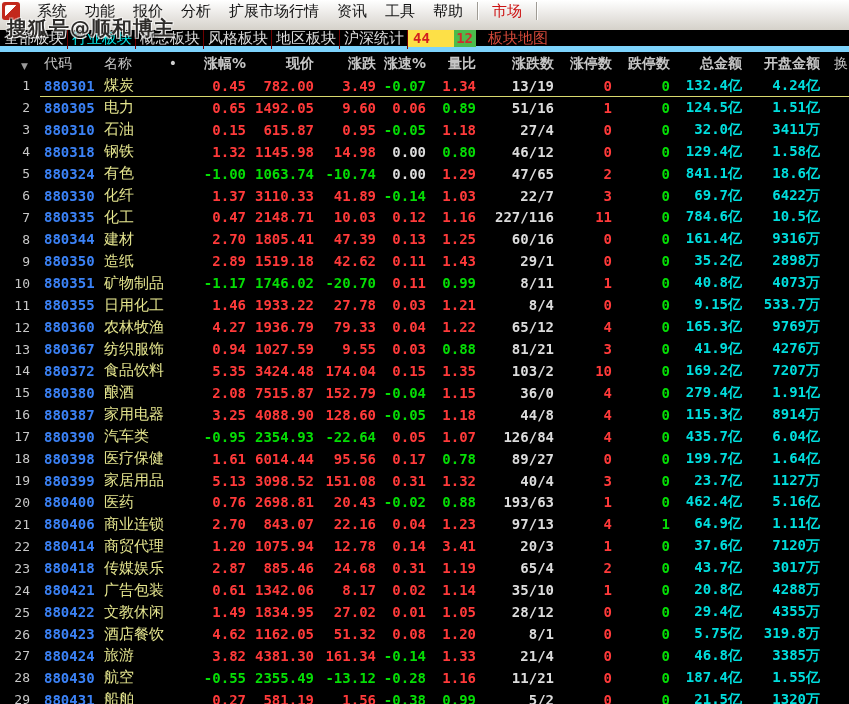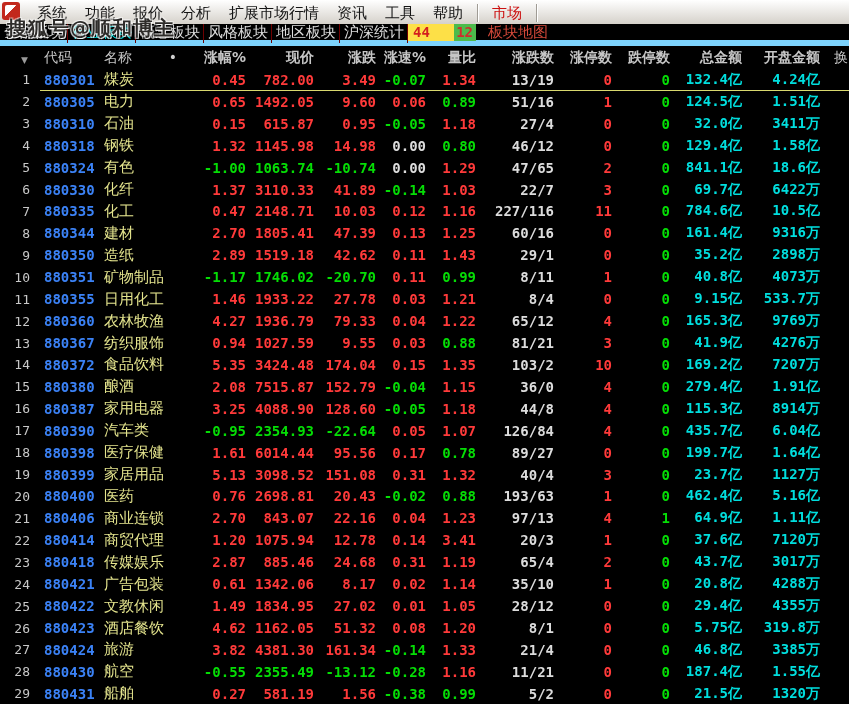--- a/index.html
+++ b/index.html
@@ -3,22 +3,22 @@
 <meta charset="utf-8">
 <style>
   html,body{margin:0;padding:0;}
   body{
     width:849px;height:704px;background:#000;overflow:hidden;position:relative;
     font-family:"DejaVu Sans","Liberation Sans",sans-serif;
     -webkit-font-smoothing:none;
   }
   
   .menubar{
-    position:relative;height:24px;background:linear-gradient(#ffffff,#d5d1ca);
-    display:flex;align-items:flex-end;box-sizing:border-box;
+    position:relative;height:30px;background:linear-gradient(#ffffff,#d5d1ca);
+    display:flex;align-items:flex-start;box-sizing:border-box;
   }
   .logo{
     position:absolute;left:2px;top:2px;width:18px;height:18px;background:#c2281c;
     border-radius:3px;z-index:4;overflow:hidden;
   }
   .logo::after{
     content:"";position:absolute;left:3px;top:3px;width:12px;height:12px;
     background:linear-gradient(135deg,#fff 46%,rgba(255,255,255,0) 46%);
     border-radius:2px;
   }

